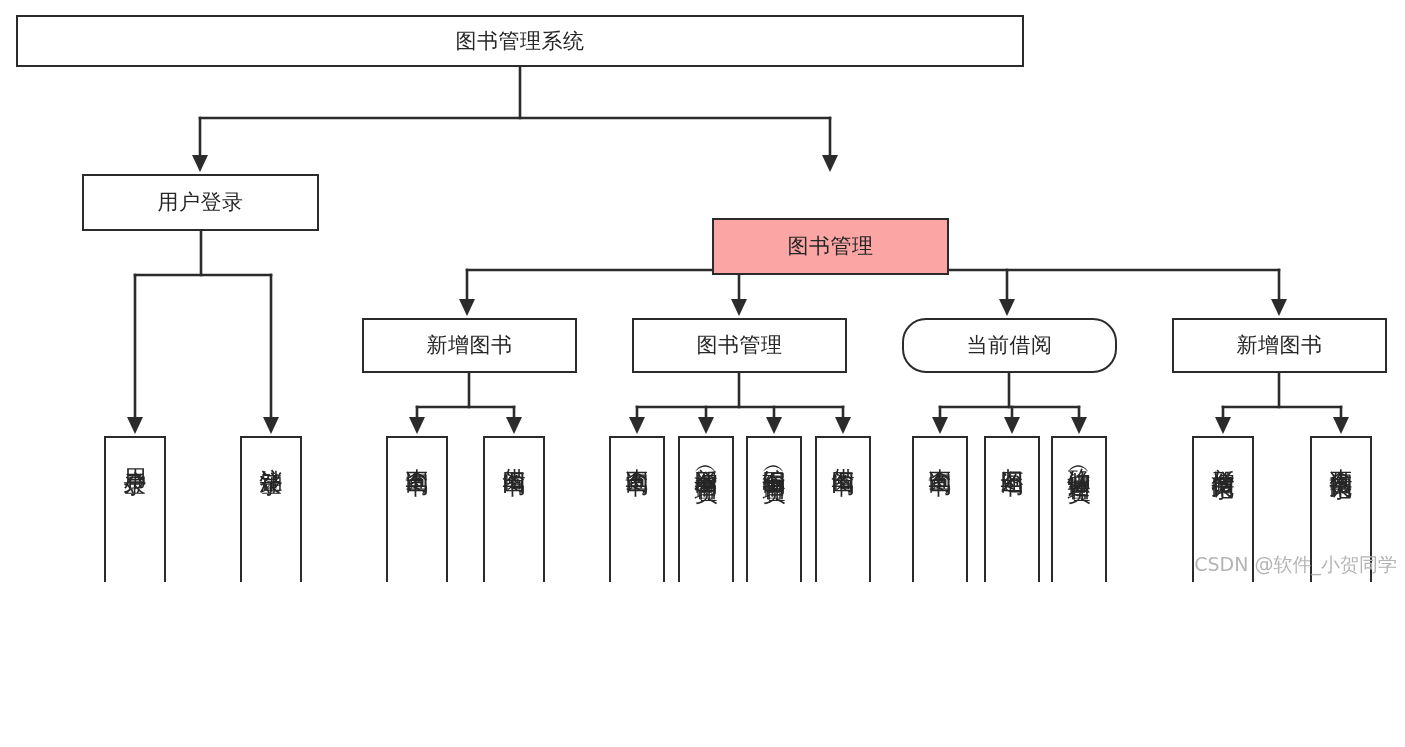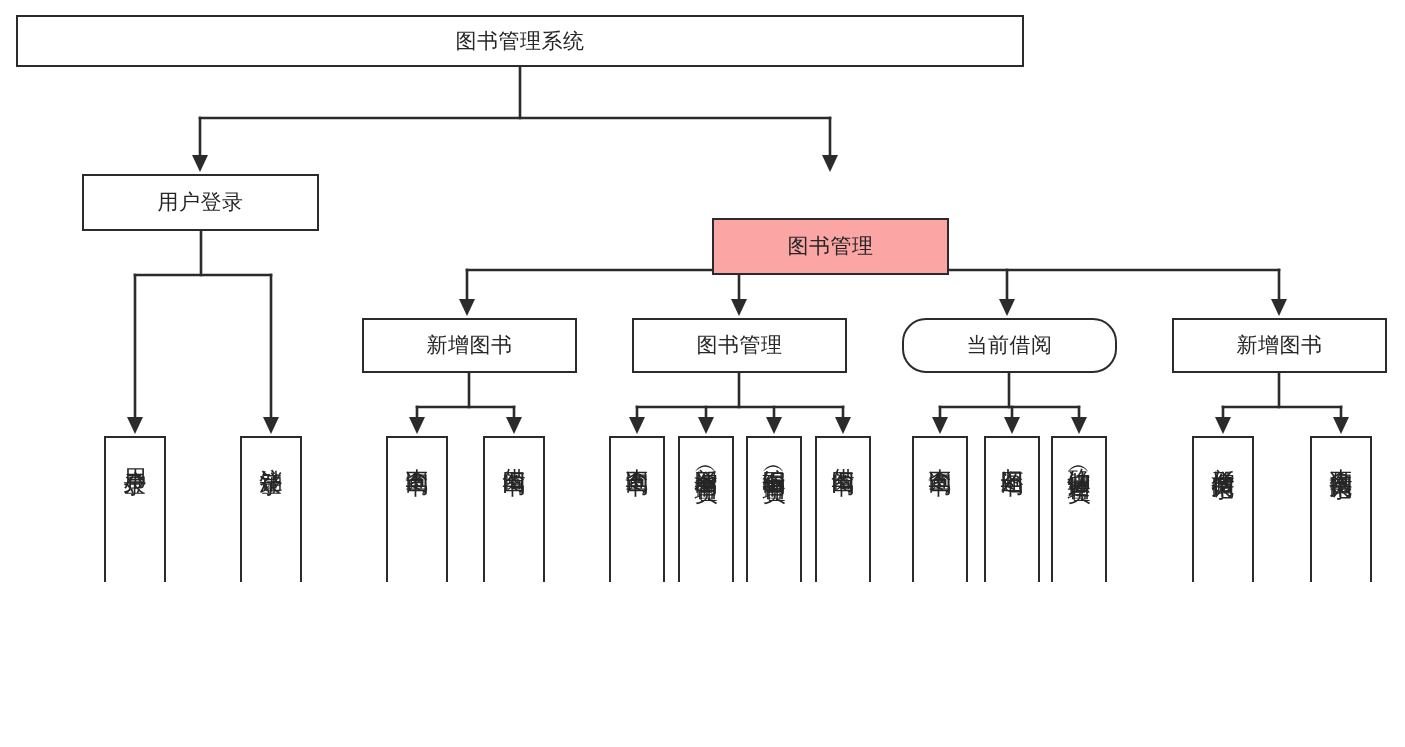--- a/index.html
+++ b/index.html
@@ -189,13 +189,14 @@
         <span class="node-label" style="color: rgb(38, 38, 38);">确认归还（管理员）</span>
       </div>
       <div class="node vertical" style="left: 1192px; top: 436px; width: 62px; height: 298px; border-color: rgb(43, 43, 43); background: rgb(255, 255, 255);">
         <span class="node-label" style="color: rgb(38, 38, 38);">新增借阅记录</span>
       </div>
       <div class="node vertical" style="left: 1310px; top: 436px; width: 62px; height: 298px; border-color: rgb(43, 43, 43); background: rgb(255, 255, 255);">
         <span class="node-label" style="color: rgb(38, 38, 38);">查询借阅记录</span>
       </div>
     </div>
 
+  <div id="watermark">CSDN @软件_小贺同学</div>
 </div>
 
 </body></html>

